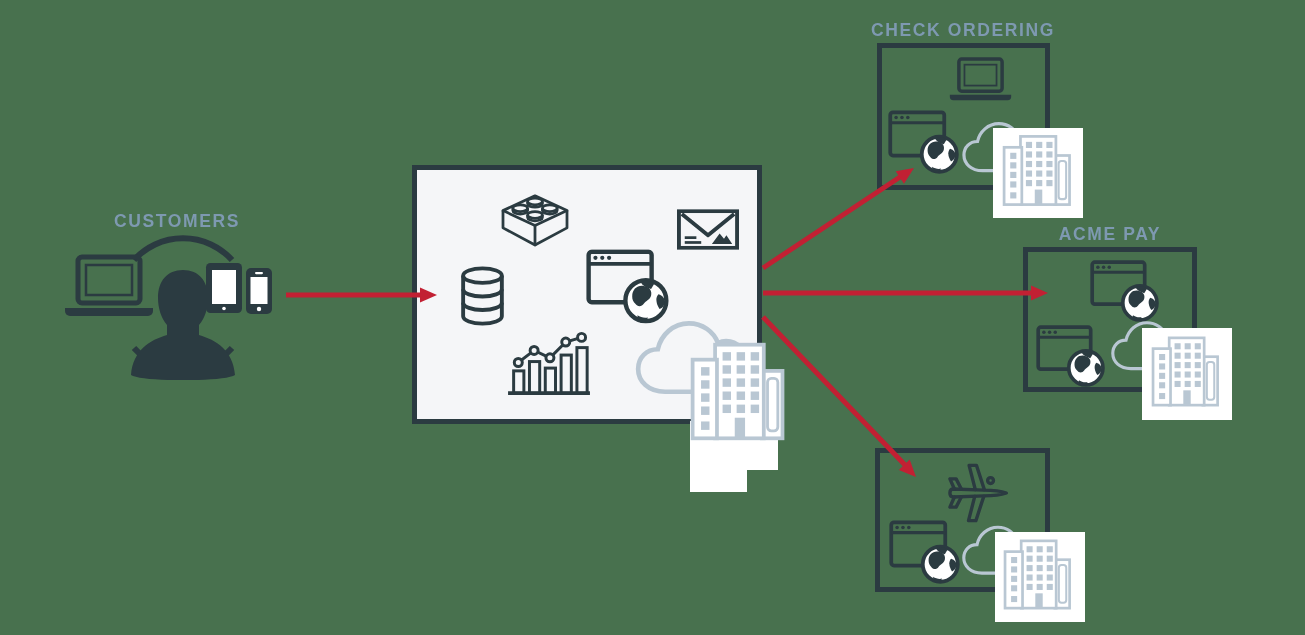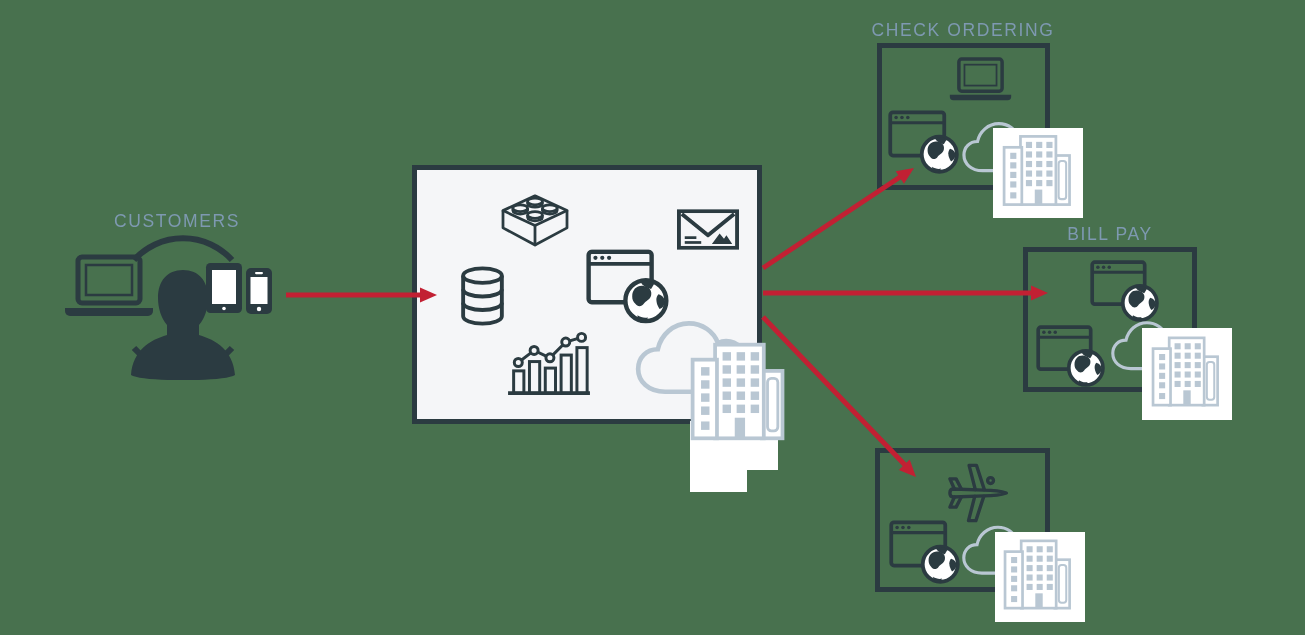--- a/index.html
+++ b/index.html
@@ -8,21 +8,21 @@
   }
   *{margin:0;padding:0;box-sizing:border-box;}
   html,body{background:#333;}
   .stage{
     position:relative;width:1305px;height:635px;overflow:hidden;
     background:var(--bg);
     font-family:"Liberation Sans","DejaVu Sans",sans-serif;
   }
   .lbl{
     position:absolute;text-align:center;color:var(--label);
-    font-size:17.5px;font-weight:normal;letter-spacing:1.6px;white-space:nowrap;
+    font-size:17.5px;font-weight:bold;letter-spacing:1.6px;white-space:nowrap;
   }
   .box{position:absolute;border:5px solid var(--ink);}
   .box.filled{background:var(--panel);}
   .ic{position:absolute;overflow:visible;}
   .card{position:absolute;background:var(--white);}
   
   .sk{stroke:var(--ink);fill:none;}
   .fk{fill:var(--ink);stroke:none;}
   .ss{stroke:var(--soft);fill:none;}
   .fs{fill:var(--soft);stroke:none;}
@@ -286,15 +286,15 @@
       <polygon class="ah" points="0,0 -17,-7.5 -17,7.5" transform="translate(1048,293)"></polygon>
     </g>
     <g>
       <line class="ar" x1="763" y1="317" x2="906" y2="466"></line>
       <polygon class="ah" points="0,0 -17,-7.5 -17,7.5" transform="translate(916,477) rotate(46.3)"></polygon>
     </g>
   </svg>
 
   <div class="lbl" style="left:57px;top:211px;width:240px">CUSTOMERS</div>
   <div class="lbl" style="left:843px;top:20px;width:240px">CHECK ORDERING</div>
-  <div class="lbl" style="left:990px;top:224px;width:240px">BILL PAY</div>
+  <div class="lbl" style="left:990px;top:224px;width:240px">ACME PAY</div>
 
 </div>
 
 </body></html>

